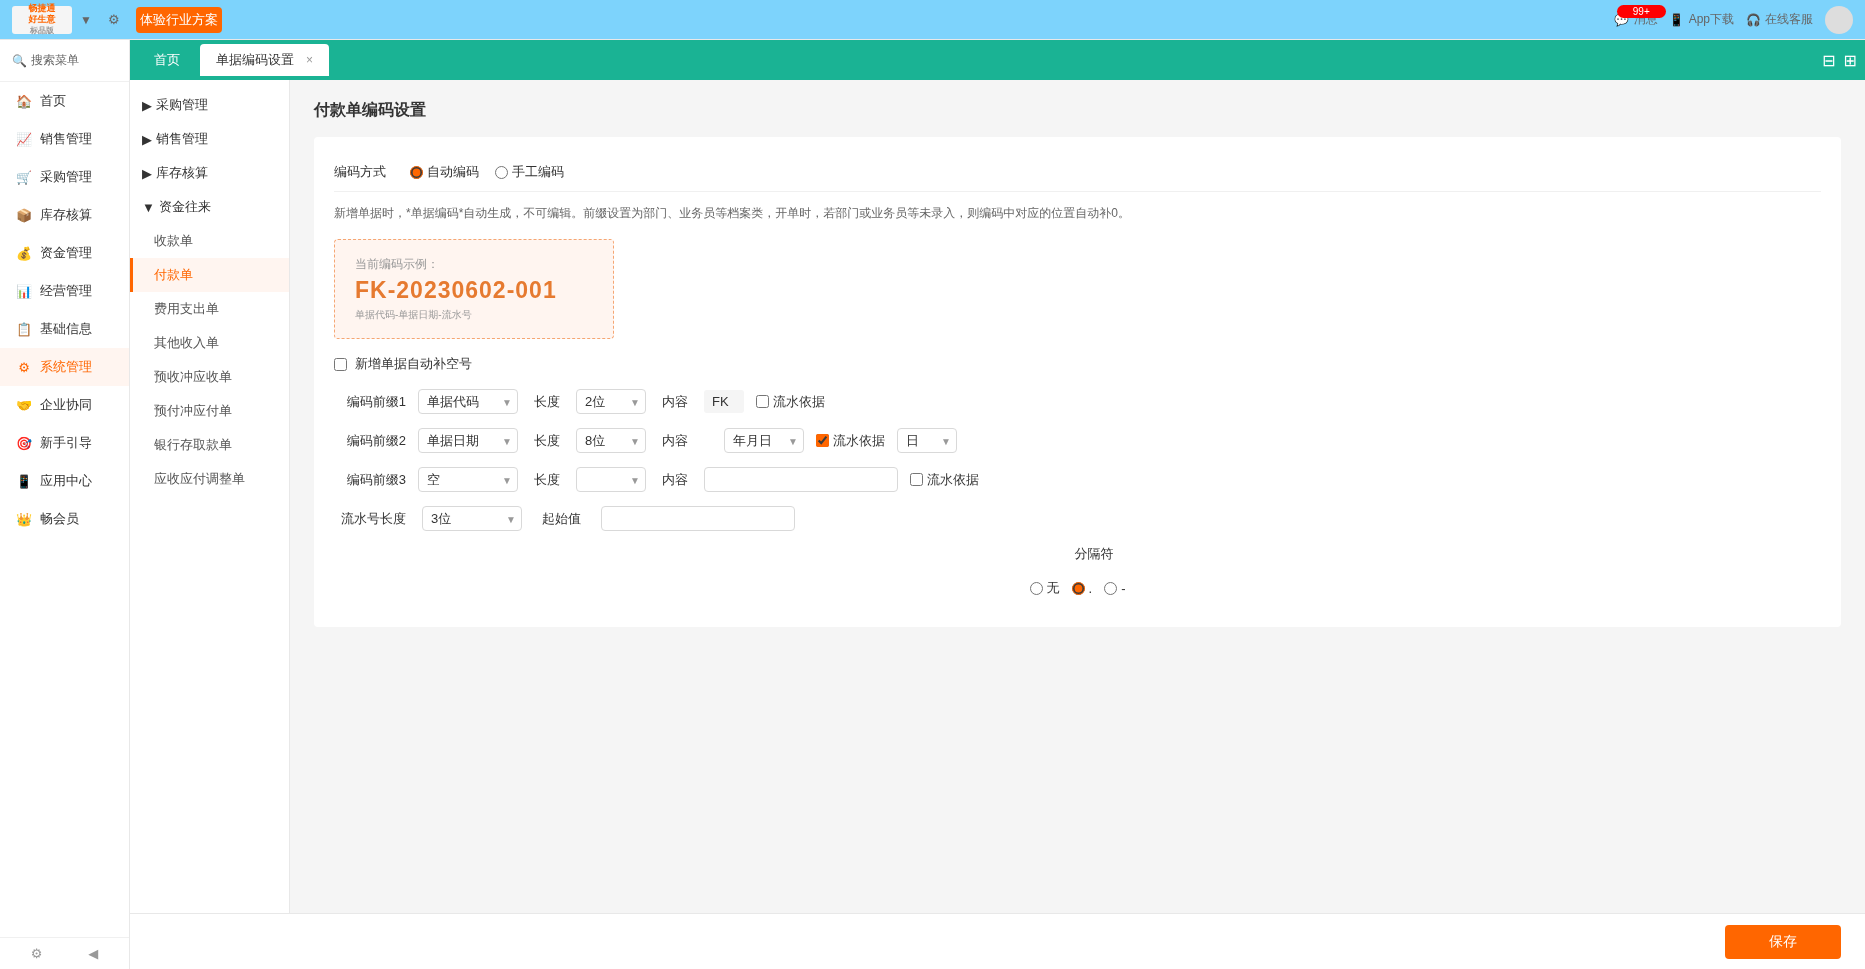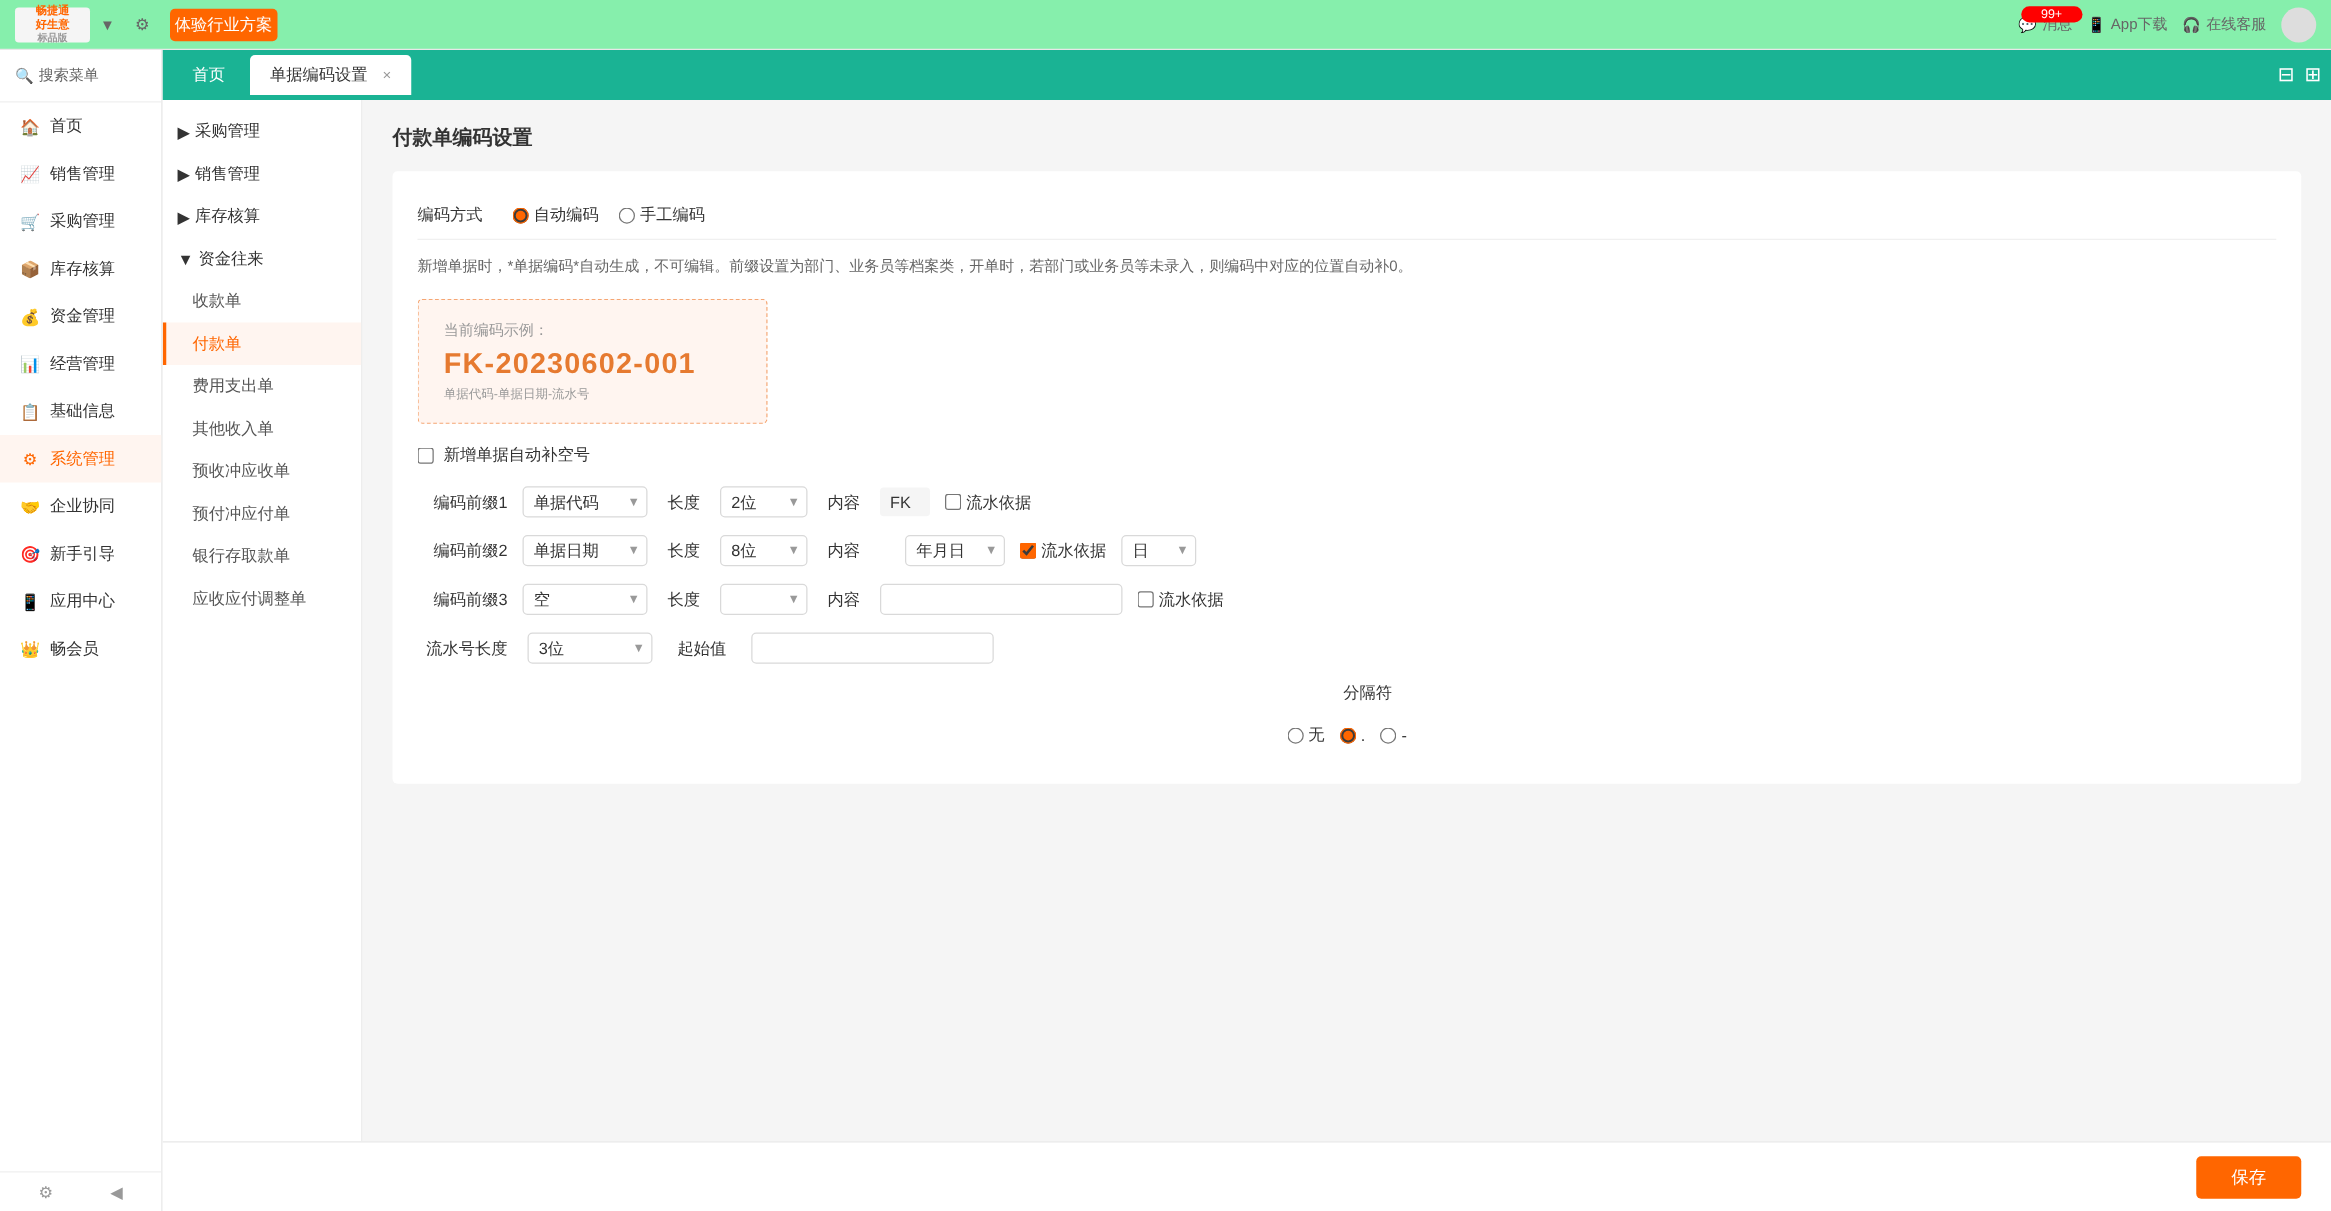--- a/index.html
+++ b/index.html
@@ -1,21 +1,21 @@
 <!DOCTYPE html>
 <html><head>
   <meta charset="utf-8">
   <style>
     * { box-sizing: border-box; margin: 0; padding: 0; }
     body { font-family: 'Microsoft YaHei', Arial, sans-serif; font-size: 13px; background: #f5f5f5; color: #333; height: 969px; overflow: hidden; display: flex; flex-direction: column; }
 
     
     .top-header {
       height: 40px;
-      background: #86efac;
+      background: #7dd3fc;
       border-bottom: 1px solid #e8e8e8;
       display: flex;
       align-items: center;
       padding: 0 12px;
       gap: 8px;
       flex-shrink: 0;
       justify-content: space-between;
     }
     .top-header-left { display: flex; align-items: center; gap: 8px; }
     .top-header-right { display: flex; align-items: center; gap: 12px; font-size: 12px; color: #666; }
@@ -137,21 +137,21 @@
     .checkbox-inline input { accent-color: #f60; }
 
     
     .separator-row { display: flex; align-items: center; gap: 16px; margin-bottom: 14px; flex-direction: column; }
     .sep-radio-group { display: flex; align-items: center; gap: 12px; }
     .sep-radio-item { display: flex; align-items: center; gap: 4px; cursor: pointer; font-size: 13px; }
     .sep-radio-item input { accent-color: #f60; }
 
     
     .bottom-bar { height: 56px; background: #fff; border-top: 1px solid #e8e8e8; display: flex; align-items: center; justify-content: flex-end; padding: 0 24px; flex-shrink: 0; }
-    .save-btn { background: #f60; color: #fff; border: none; border-radius: 4px; padding: 8px 28px; font-size: 14px; cursor: pointer; }
+    .save-btn { background: #f60; color: #fff; border: none; border-radius: 4px; padding: 8px 44px; font-size: 14px; cursor: pointer; }
 
     
     .serial-row { display: flex; align-items: center; gap: 16px; margin-bottom: 14px; }
   </style>
 </head>
 <body>
 
 <div class="top-header">
   <div class="top-header-left">
     <div class="brand-area">

